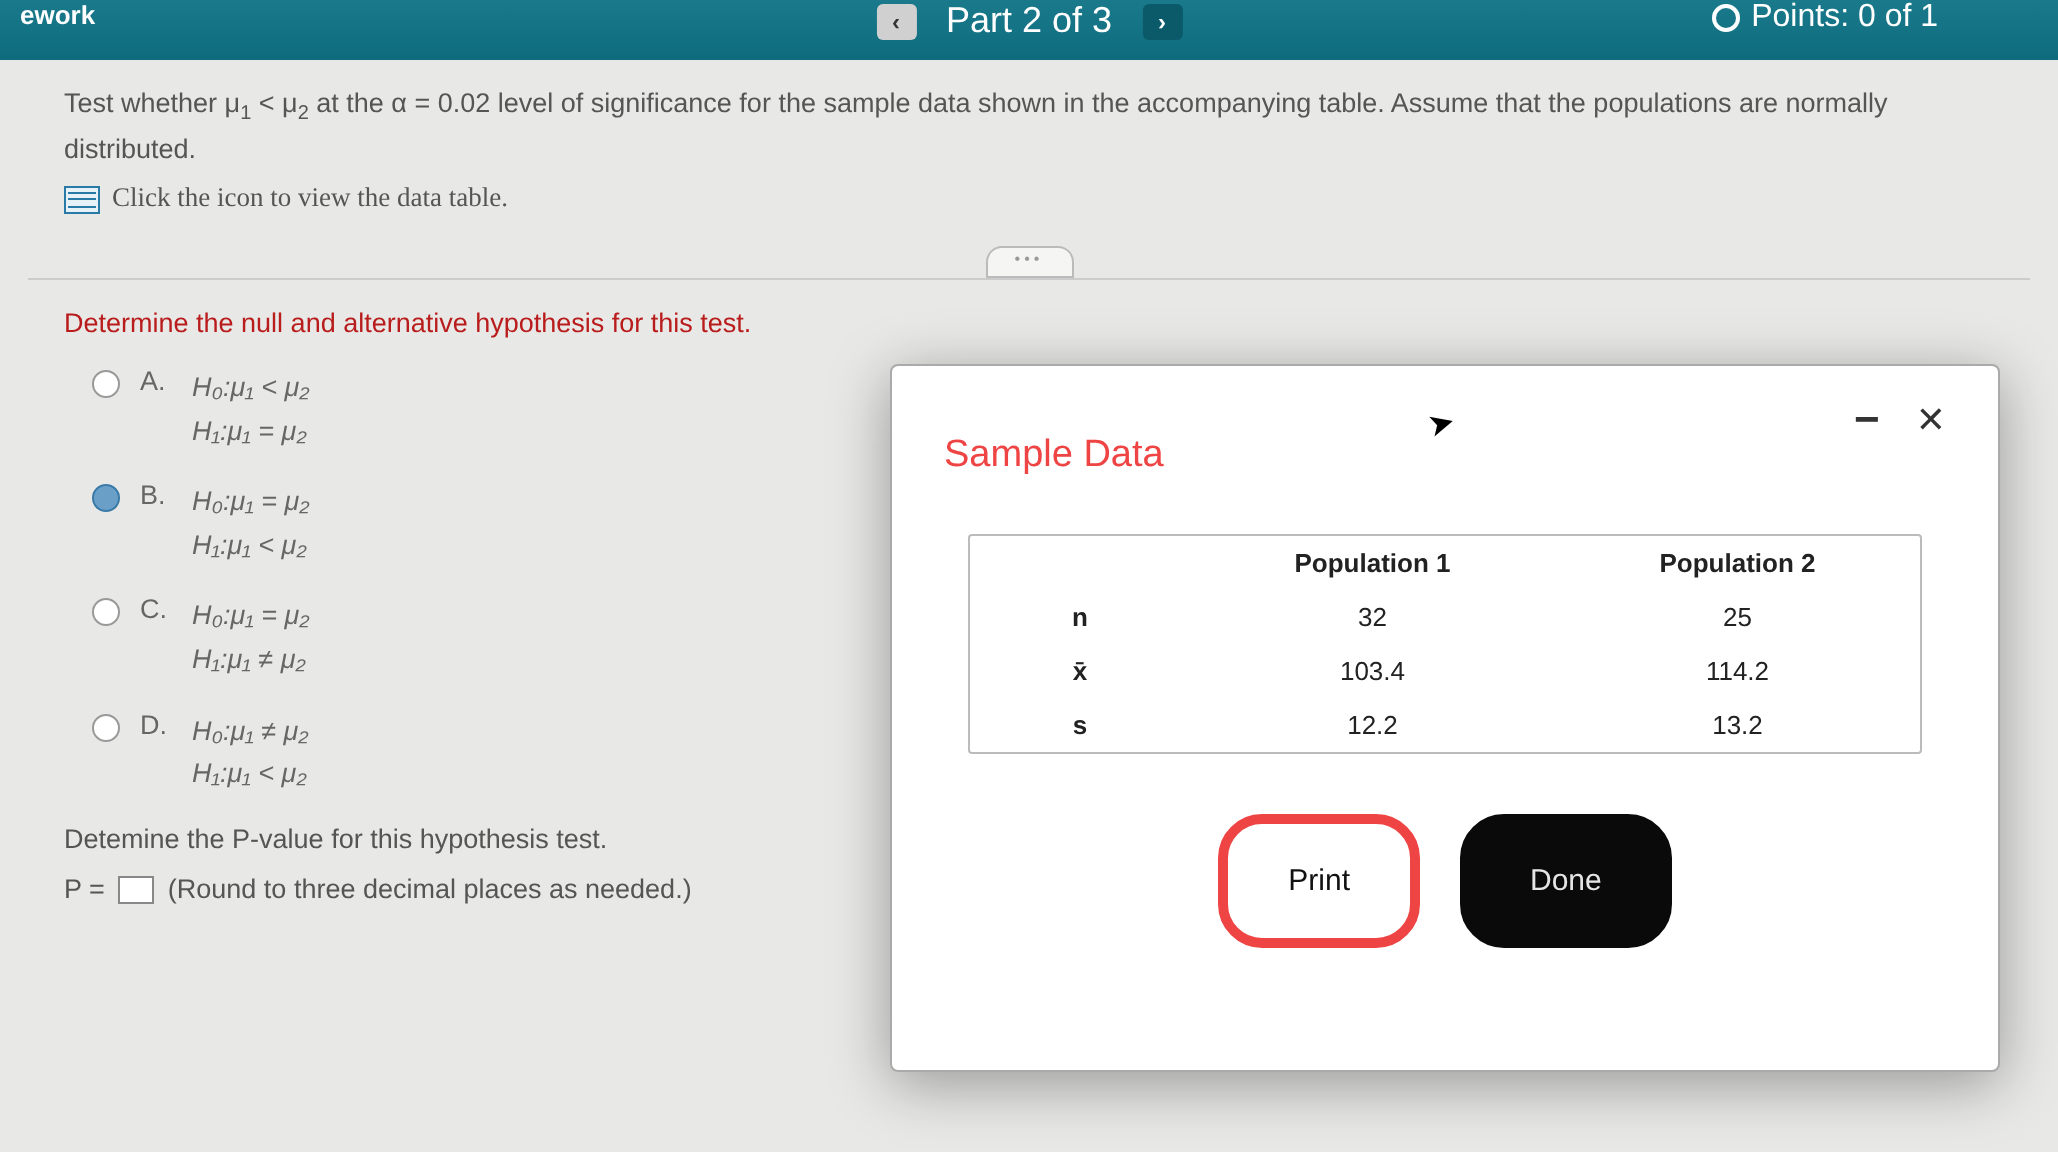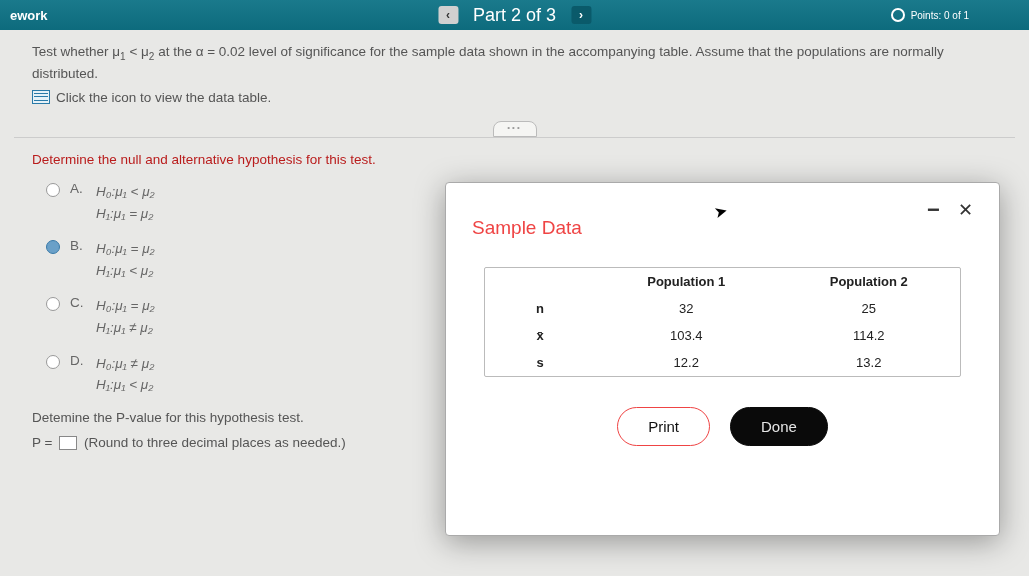--- a/index.html
+++ b/index.html
@@ -8,21 +8,21 @@
     background: #e8e8e6;
     width: 1029px;
     height: 576px;
     overflow: hidden;
     position: relative;
   }
   .topbar {
     background: linear-gradient(#1a7a8c, #0d6b7d);
     height: 30px;
     display: flex;
-    align-items: center;
+    align-items: flex-start;
     color: #fff;
     font-size: 13px;
     padding: 0 10px;
     position: relative;
   }
   .topbar-left { flex: 0 0 auto; font-weight: bold; }
   .topbar-nav {
     position: absolute;
     left: 50%;
     transform: translateX(-50%);
@@ -44,33 +44,33 @@
     cursor: pointer;
   }
   .nav-btn.dark { background:#0a5a6a; color:#fff; }
   .part-label { font-size: 18px; }
   .points {
     position: absolute;
     right: 60px;
     display: flex;
     align-items: center;
     gap: 6px;
-    font-size: 10px;
+    font-size: 16px;
   }
   .points .circle {
     width: 14px; height: 14px; border: 2px solid #fff; border-radius: 50%;
   }
 
   .content {
     padding: 12px 32px;
     color: #555;
     font-size: 13.5px;
   }
   .qtext { margin-bottom: 6px; line-height: 1.5; }
-  .data-link { display: flex; align-items: flex-start; gap: 6px; margin-bottom: 18px; cursor:pointer; }
+  .data-link { display: flex; align-items: flex-end; gap: 6px; margin-bottom: 18px; cursor:pointer;font-family:Liberation Serif, serif; }
   .data-icon {
     width: 18px; height: 14px; border: 1px solid #2a7aa8; background:#e6f2f8;
     display:flex; flex-direction:column; justify-content:space-around; padding:1px;
   }
   .data-icon div { height:1px; background:#2a7aa8; }
 
   .more-tab {
     width: 44px; height: 16px; border: 1px solid #bbb; border-radius: 8px 8px 0 0;
     background: #f5f5f3; margin: 0 auto; margin-top:-2px; text-align:center; font-size:8px;
     color:#999; letter-spacing:2px; line-height:12px; cursor:pointer;
@@ -113,22 +113,22 @@
     border:1px solid #bbb; border-radius:2px;
     margin: 0 12px 30px 12px;
   }
   .data-table table { width:100%; border-collapse:collapse; font-size:13px; }
   .data-table td { padding:6px 10px; text-align:center; color:#222; }
   .data-table td:first-child { width:110px; text-align:center; font-weight:bold; color:#222; }
   .data-table thead td { font-weight:bold; }
 
   .modal-actions { display:flex; justify-content:center; gap:20px; }
   .btn {
-    padding: 10px 30px; border-radius: 22px; font-size:15px; cursor:pointer;
-    border:1px solid #ef4444; background:#fff; color:#111;
+    padding: 20px 30px; border-radius: 22px; font-size:15px; cursor:pointer;
+    border:5px solid #ef4444; background:#fff; color:#111;
   }
   .btn.primary { background:#0a0a0a; color:#e5e5e5; border-color:#0a0a0a; }
 
   .cursor {
     position:absolute; left:714px; top:202px; font-size:16px; color:#000;
     transform: rotate(-15deg);
   }
 </style>
 </head>
 <body>

